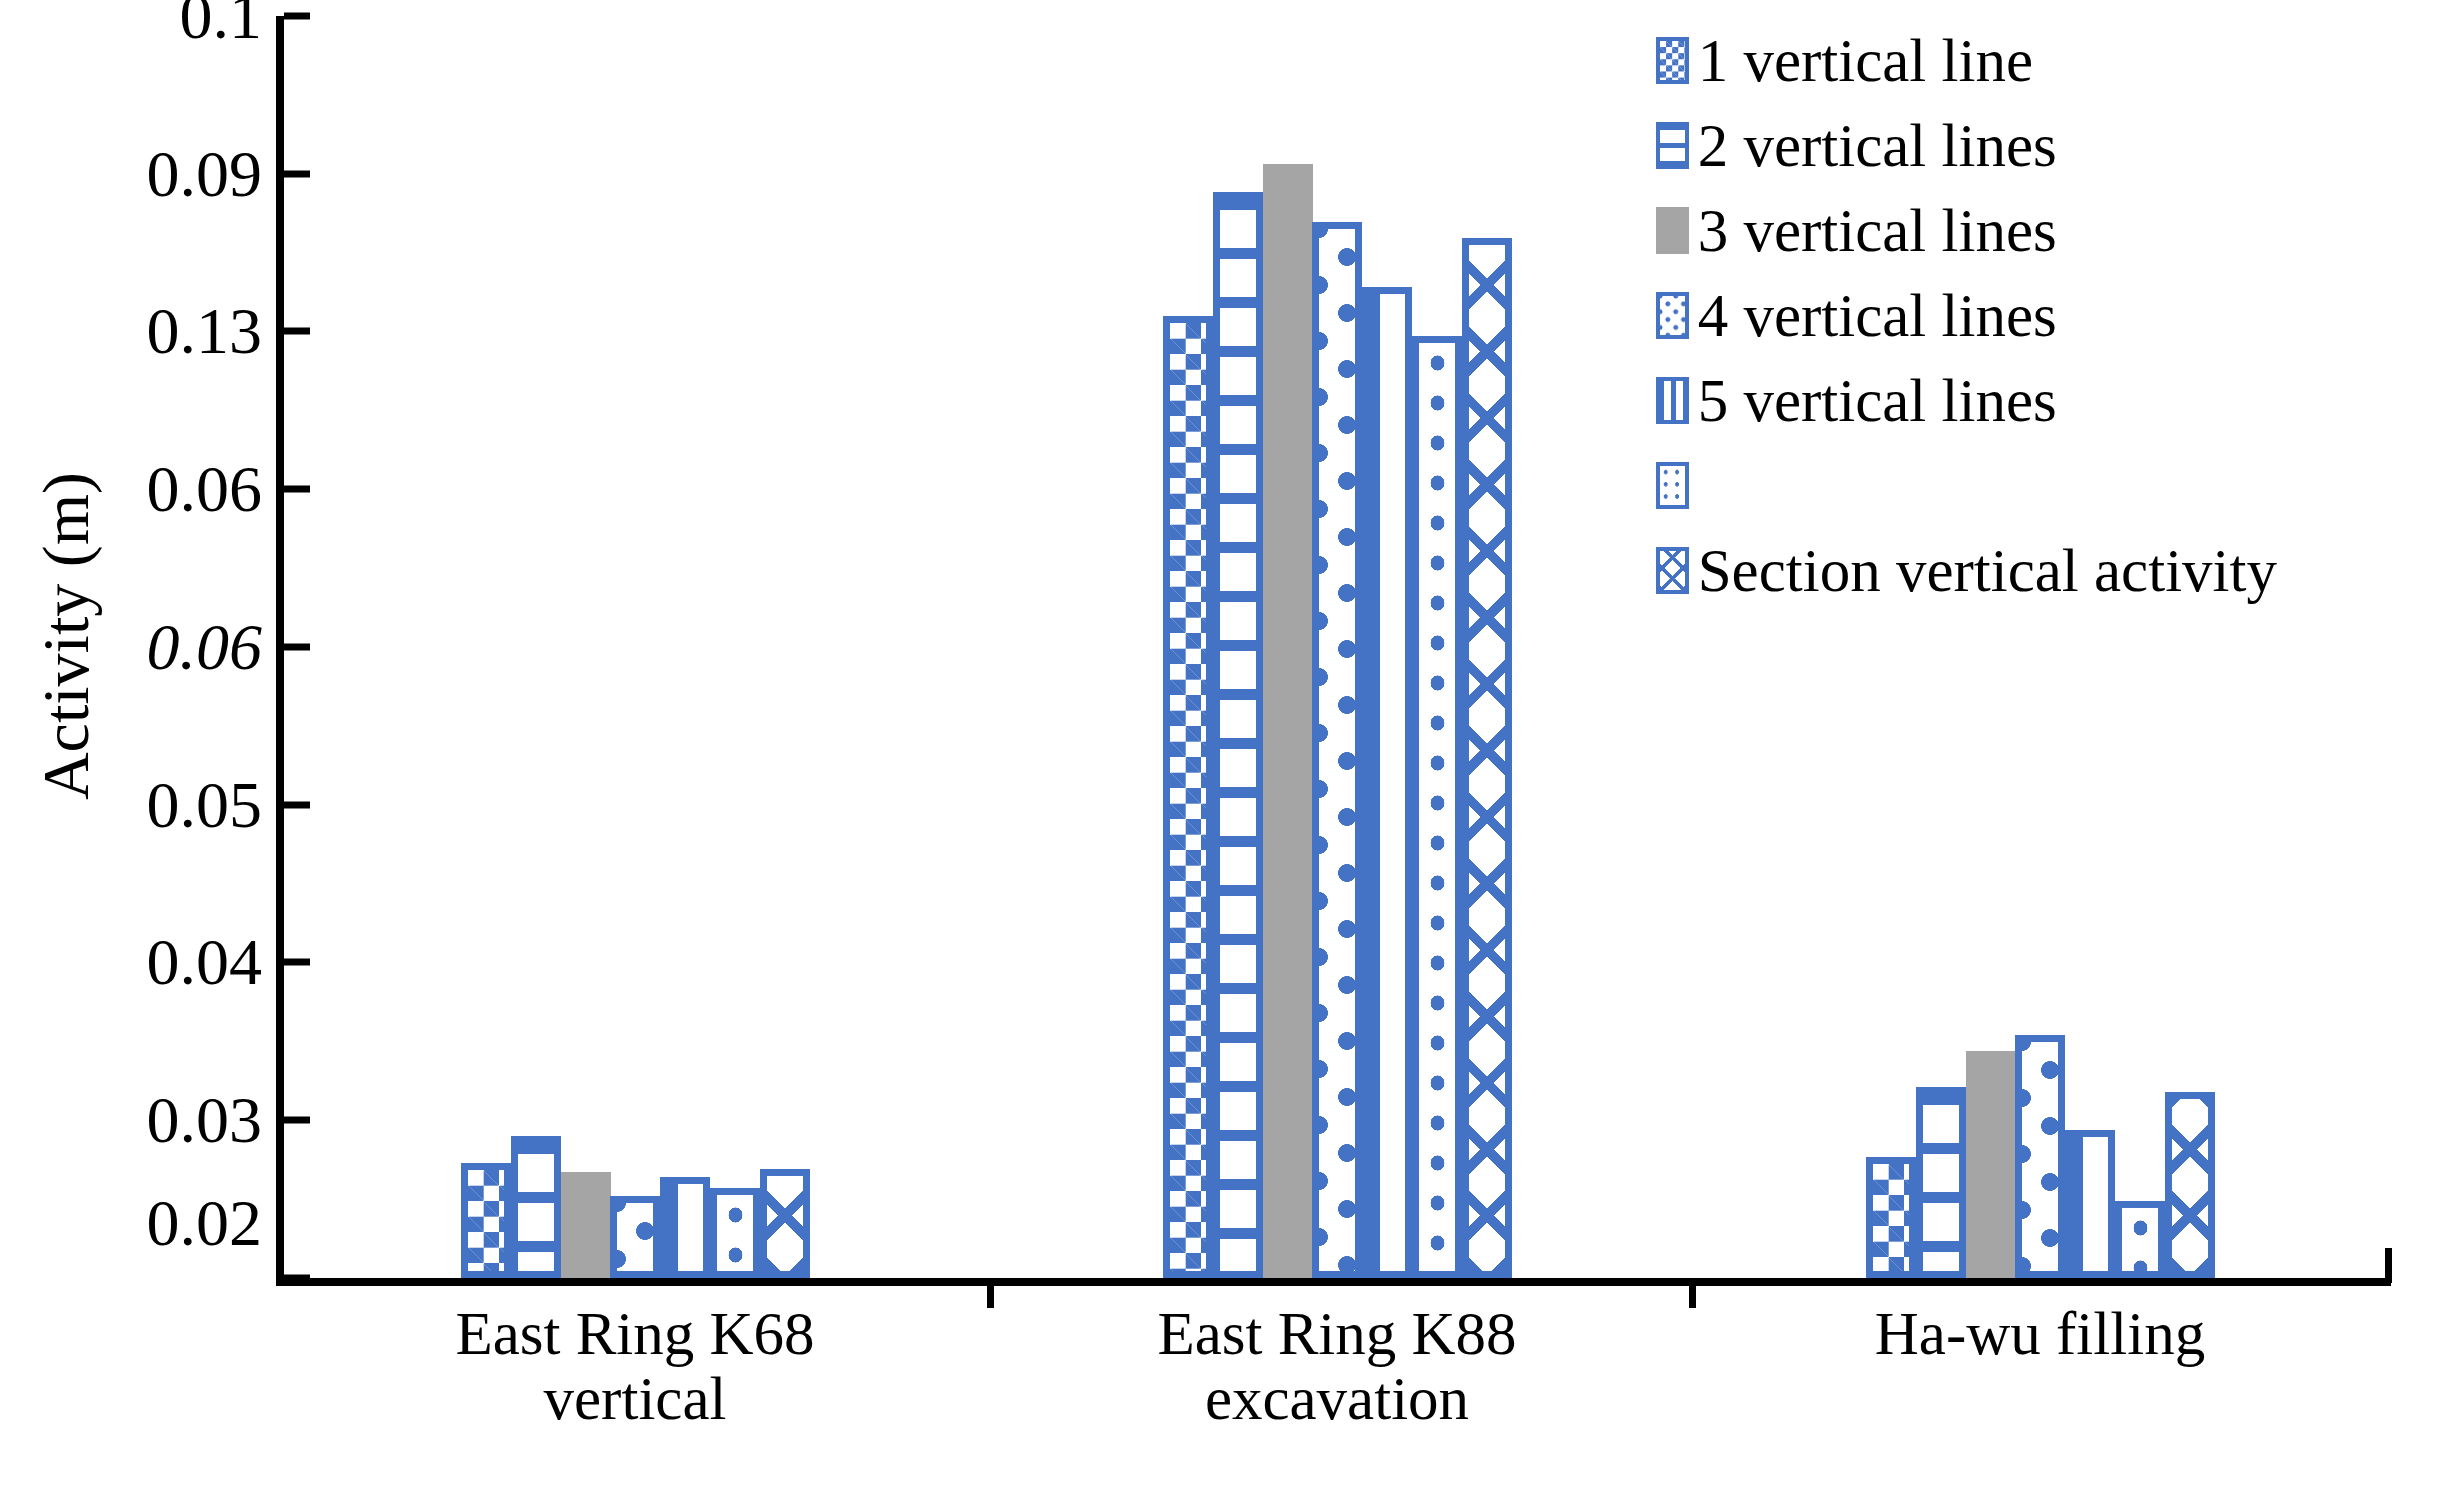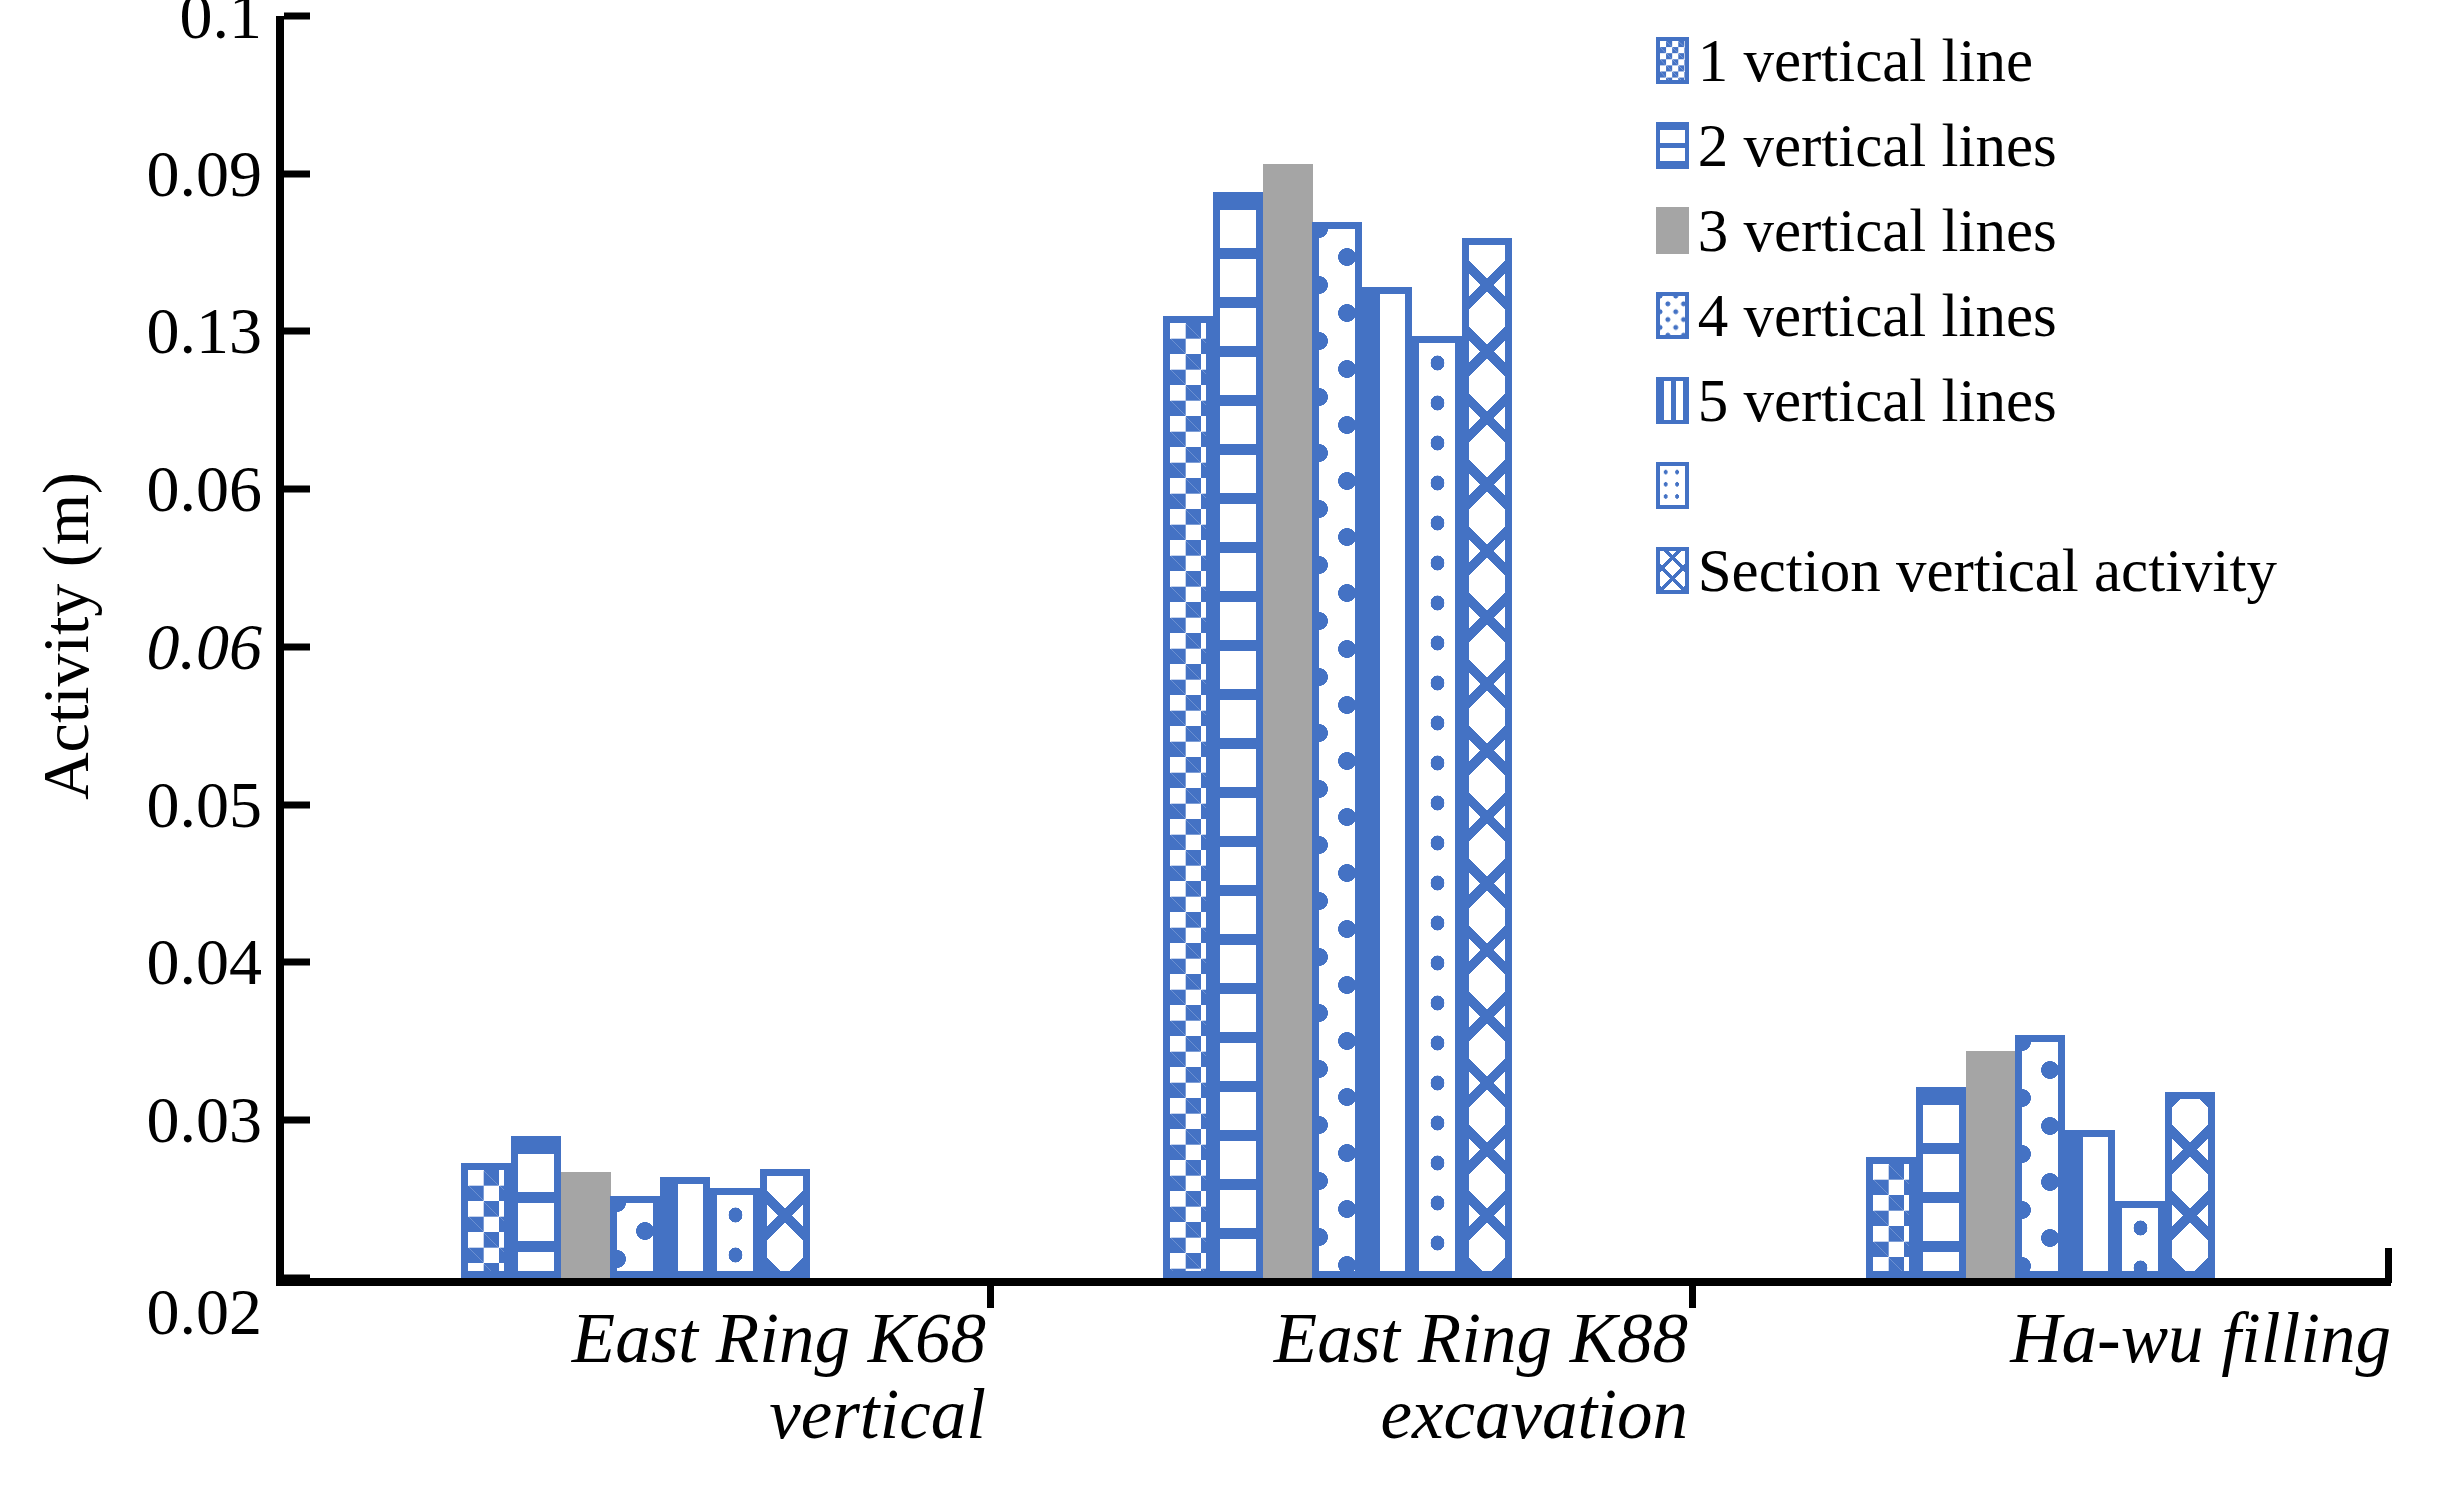--- a/index.html
+++ b/index.html
@@ -174,24 +174,23 @@
   #x-category-labels {
     position: absolute;
     left: 284px;
     top: 1301px;
     width: 2107px;
     height: 184px;
   }
   .x-cat-label {
     position: absolute;
     top: 0;
-    text-align: right;
-    font-size: 71px;
+    text-align: center;
+    font-size: 61px;
     line-height: 1.07;
-    font-style: italic;
   }
 
   
   #legend {
     position: absolute;
     left: 1656px;
     top: 18px;
     width: 800px;
   }
   .legend-item {
@@ -252,21 +251,21 @@
 
   <div id="y-tick-labels">
       <div class="y-tick-label" style="top: 15.7px;">0.1</div>
       <div class="y-tick-label" style="top: 174px;">0.09</div>
       <div class="y-tick-label" style="top: 331px;">0.13</div>
       <div class="y-tick-label" style="top: 489px;">0.06</div>
       <div class="y-tick-label" style="top: 647px; font-style: italic;">0.06</div>
       <div class="y-tick-label" style="top: 805px;">0.05</div>
       <div class="y-tick-label" style="top: 962px; text-align: right;">0.04</div>
       <div class="y-tick-label" style="top: 1120px;">0.03</div>
-      <div class="y-tick-label" style="top: 1312px; text-align: right;">0.02</div>
+      <div class="y-tick-label" style="top: 1223px; text-align: right;">0.02</div>
     </div>
 
   <div id="y-axis-line"></div>
   <div id="x-axis-line"></div>
   <div id="x-axis-end-tick"></div>
 
   <div id="plot-area">
       <div class="bar-group" style="left: 177px; width: 349px;">
         <div class="bar pat-checker" title="1 vertical line: 0.0273" style="left: 0px; width: 50px; height: 115px;"></div>
         <div class="bar pat-hlines" title="2 vertical lines: 0.029" style="left: 50px; width: 50px; height: 142px;"></div>

